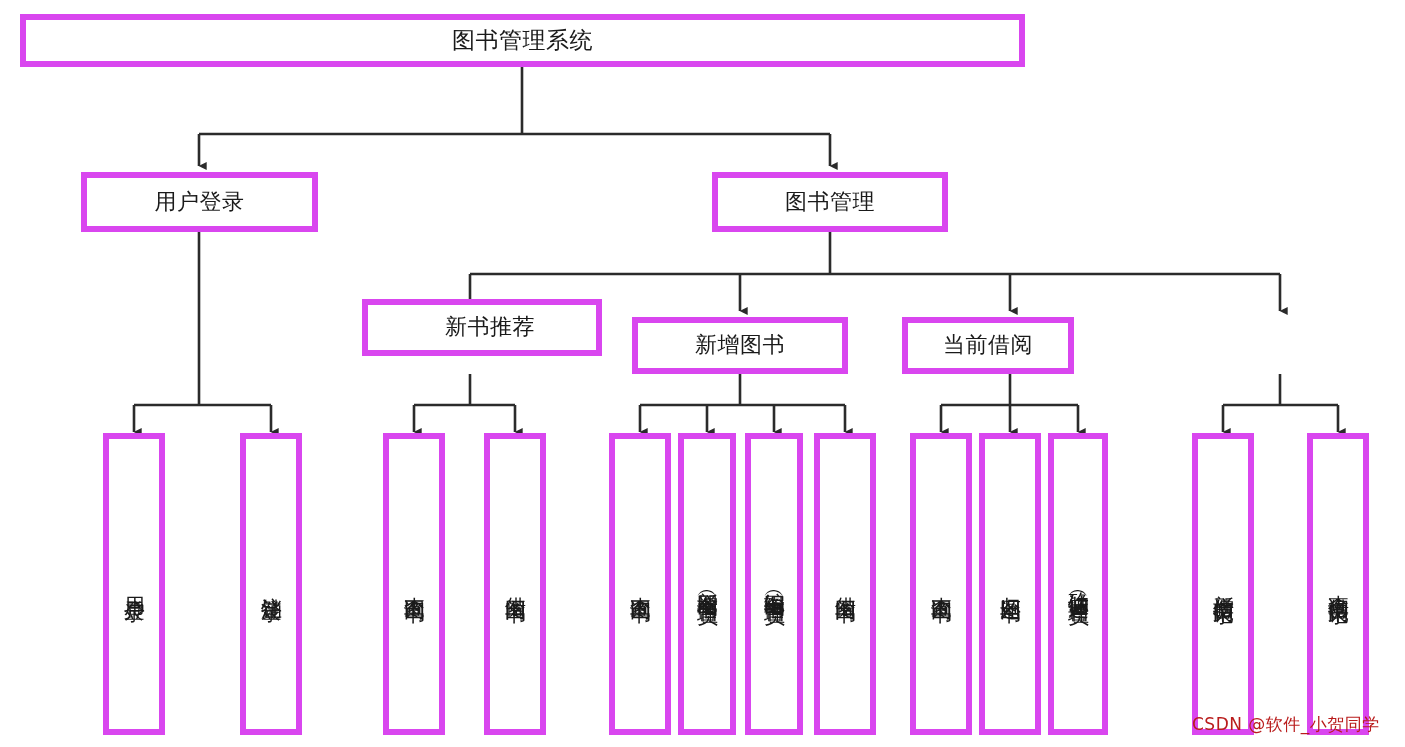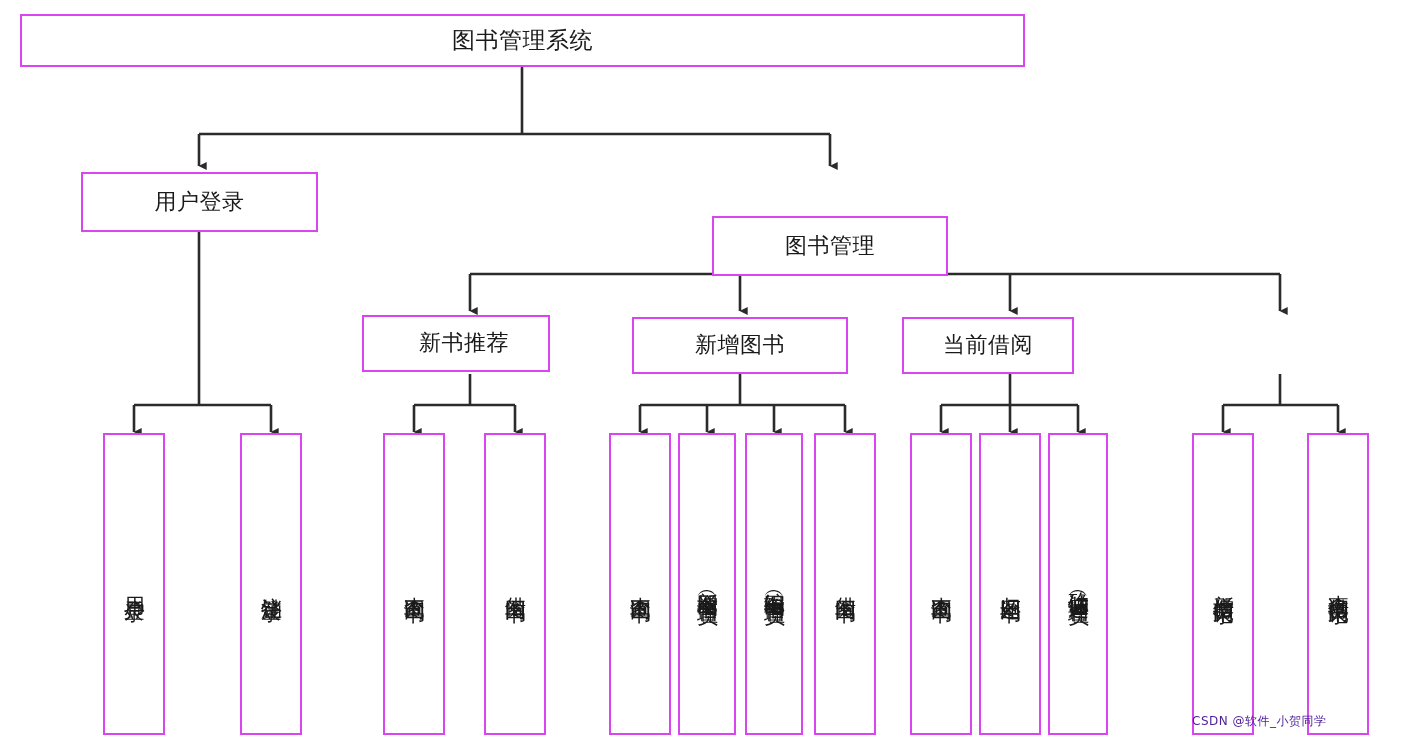--- a/index.html
+++ b/index.html
@@ -24,21 +24,21 @@
     position: absolute;
     left: 0;
     top: 0;
     width: 1405px;
     height: 747px;
   }
   .node {
     position: absolute;
     box-sizing: border-box;
     background: #ffffff;
-    border: 2px solid #d946ef;
+    border: 6px solid #d946ef;
     display: flex;
     align-items: center;
     justify-content: center;
     z-index: 2;
   }
   .node .label {
     color: #1a1a1a;
     line-height: 1.28;
     letter-spacing: 0.5px;
     text-align: center;
@@ -50,22 +50,22 @@
   }
   .node.vertical .label {
     writing-mode: vertical-rl;
     text-orientation: upright;
     font-size: 21px;
     letter-spacing: 2px;
   }
   .node.root .label { font-size: 23px; }
   .watermark {
     position: absolute;
-    color: #4c1d95;
-    font-size: 12px;
+    color: #b91c1c;
+    font-size: 17px;
     letter-spacing: 0.5px;
     z-index: 5;
     white-space: nowrap;
     font-family: "DejaVu Sans", "Liberation Sans", sans-serif;
   }
 </style>
 </head>
 <body>
 
 <div id="diagram-root">
@@ -123,25 +123,25 @@
     </g>
   </svg>
 
   <div class="node horizontal root" style="left:20px; top:14px; width:1005px; height:53px;">
     <span class="label">图书管理系统</span>
   </div>
 
   <div class="node horizontal" style="left:81px; top:172px; width:237px; height:60px;">
     <span class="label">用户登录</span>
   </div>
-  <div class="node horizontal" style="left:712px; top:172px; width:236px; height:60px;margin-top:44px;">
+  <div class="node horizontal" style="left:712px; top:172px; width:236px; height:60px;">
     <span class="label">图书管理</span>
   </div>
 
-  <div class="node horizontal" style="left:362px; top:315px; width:188px; height:57px;padding-left:16px;">
+  <div class="node horizontal" style="left:362px; top:299px; width:240px; height:57px;padding-left:16px;">
     <span class="label">新书推荐</span>
   </div>
   <div class="node horizontal" style="left:632px; top:317px; width:216px; height:57px;">
     <span class="label">新增图书</span>
   </div>
   <div class="node horizontal" style="left:902px; top:317px; width:172px; height:57px;">
     <span class="label">当前借阅</span>
   </div>
 
   <div class="node vertical" style="left:103px; top:433px; width:62px; height:302px;">

